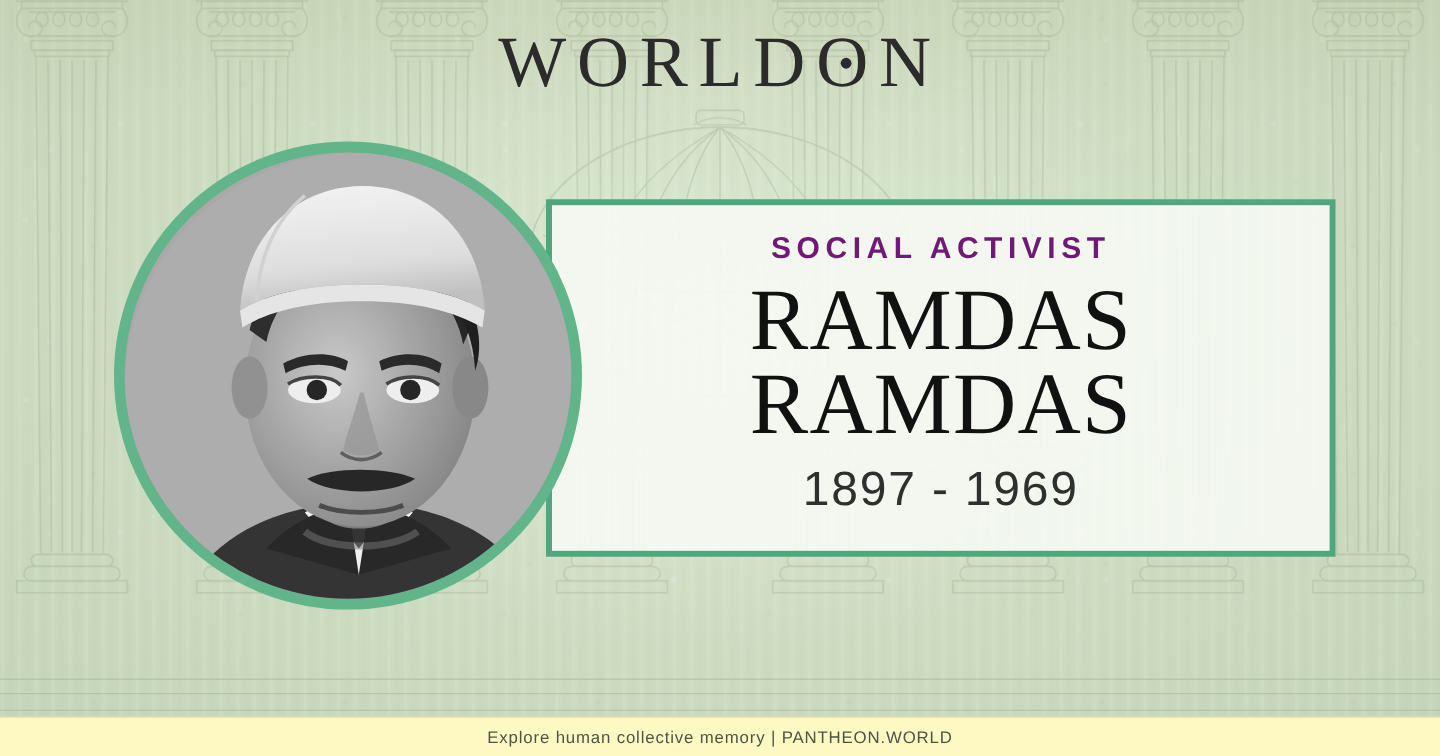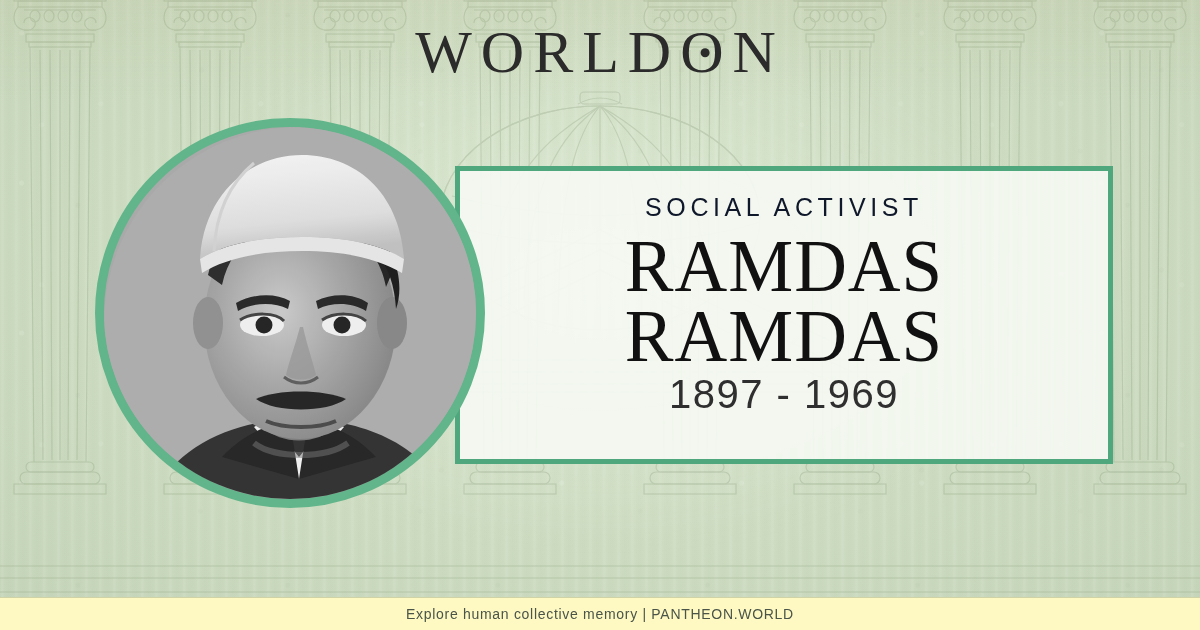--- a/index.html
+++ b/index.html
@@ -124,36 +124,37 @@
     background: rgba(245, 248, 242, 0.92);
     z-index: 3;
     display: flex;
     flex-direction: column;
     align-items: center;
   }
   .occupation {
     margin-top: 22px;
     font-size: 25px;
     letter-spacing: 4.6px;
-    color: #0f172a;
-    font-weight: 400;
+    color: #701a75;
+    font-weight: 700;
     text-align: center;
   }
   .person-name {
     margin-top: 10px;
     font-family: "Liberation Serif", serif;
     font-size: 73px;
     line-height: 0.96;
     letter-spacing: 1px;
     color: #111111;
     text-align: left;
     font-weight: 400;
   }
   .person-name .ln { display: block; }
   .lifespan {
+    margin-top: 14px;
     font-size: 40px;
     letter-spacing: 1.5px;
     color: #2f2f2f;
     text-align: center;
     font-weight: 400;
   }
 
   
   .footer-band {
     position: absolute;

